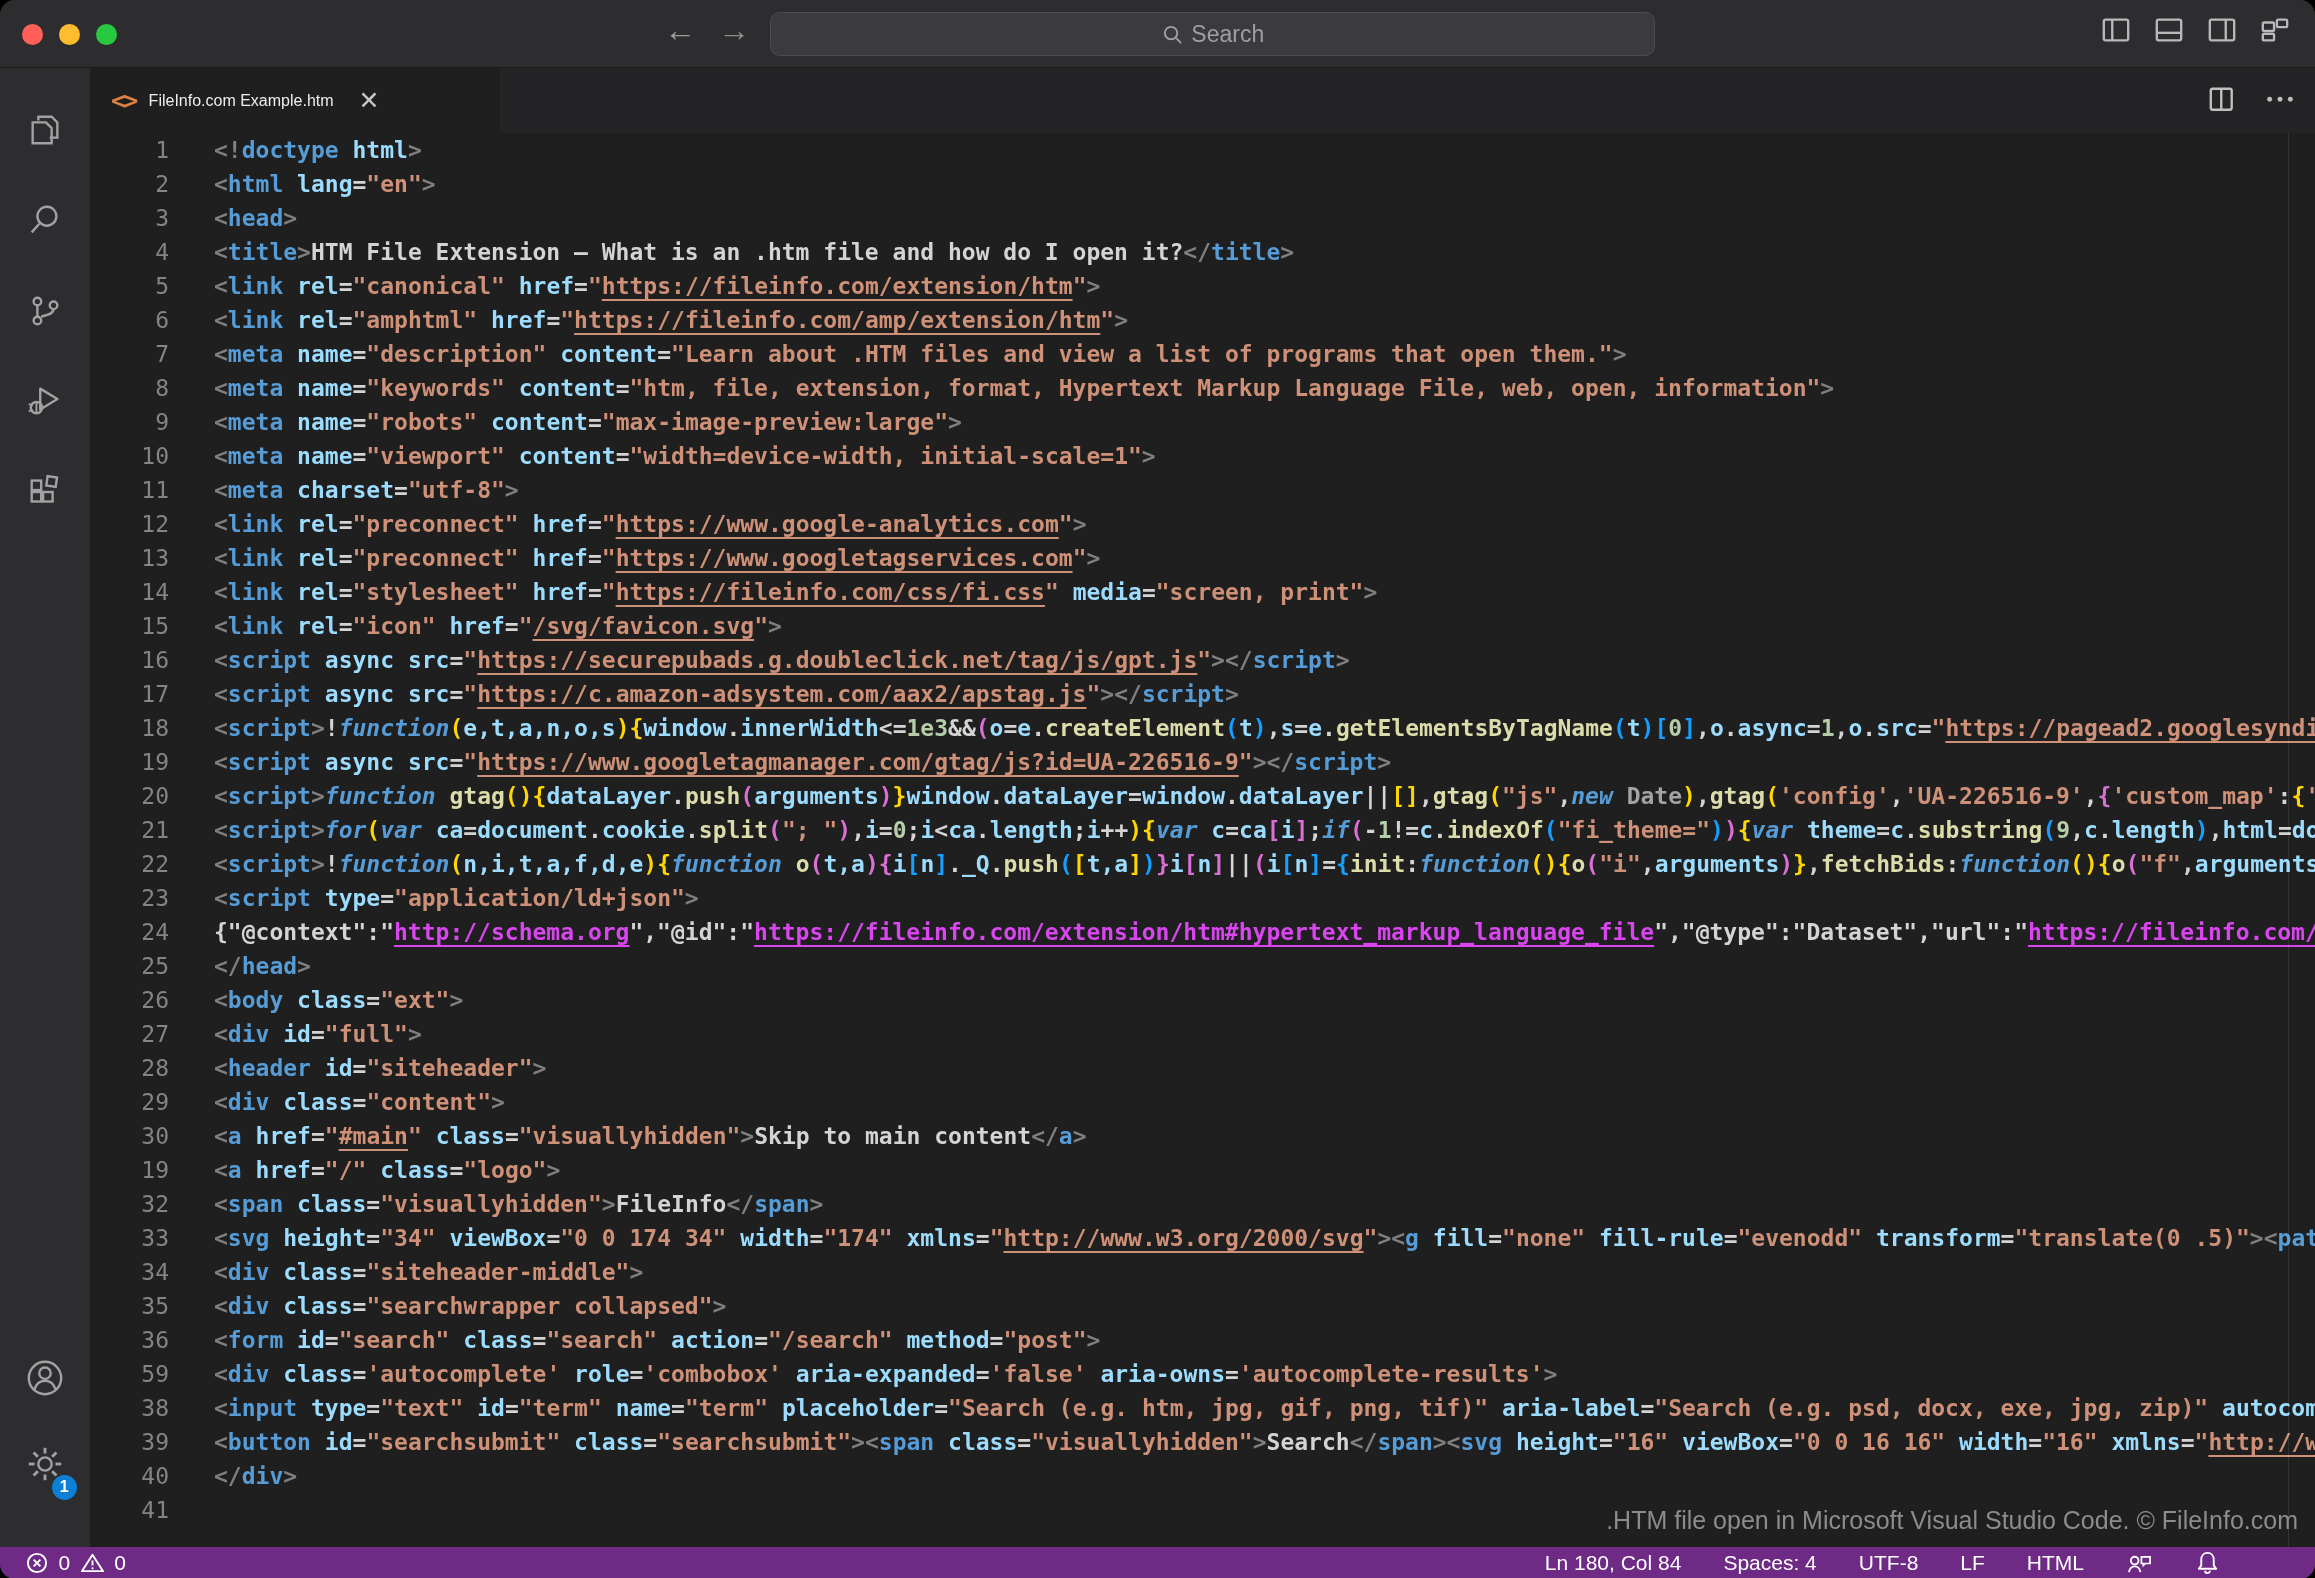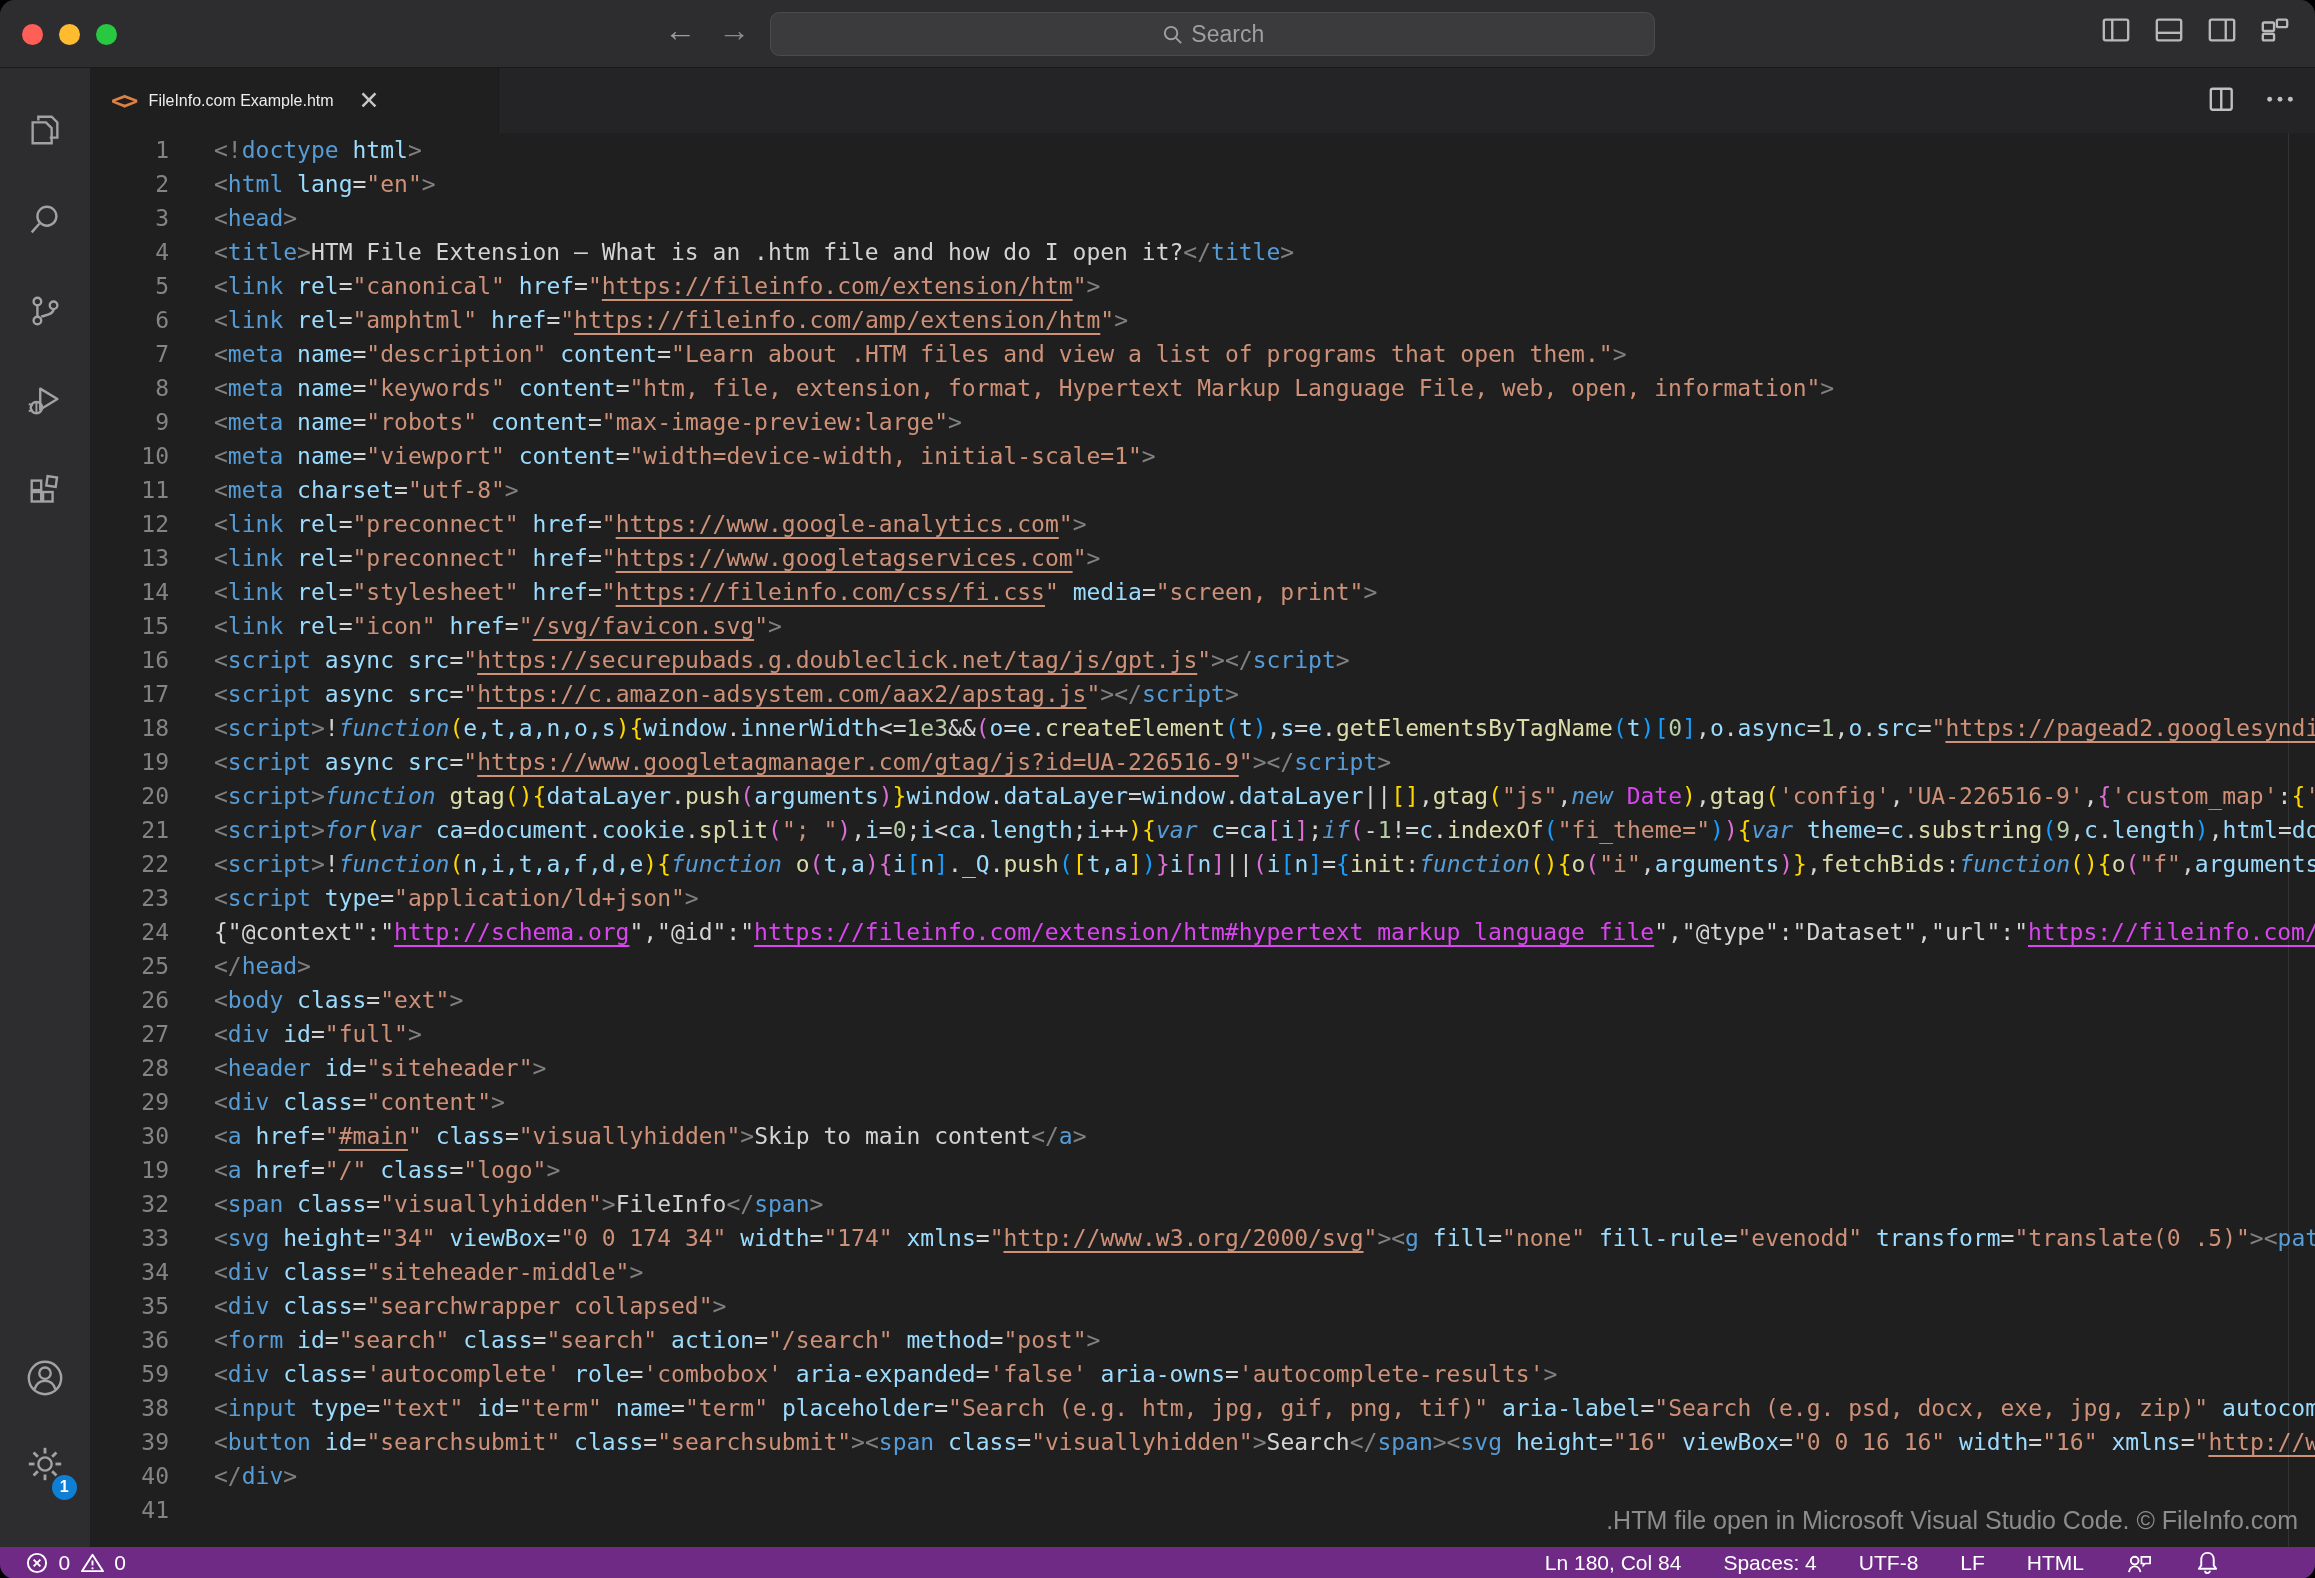--- a/index.html
+++ b/index.html
@@ -48,27 +48,27 @@
                  align-items:center; gap:28.5px; color:#c0c0c0; }
 
   
   .editor { position:absolute; left:90px; top:133px; right:0; bottom:32px;
             background:#1f1f20; overflow:hidden; }
   .gutter { position:absolute; left:0; top:0; width:79px; }
   .gutter .ln { height:34px; line-height:34px; text-align:right;
                 font-family:"DejaVu Sans Mono", monospace; font-size:23px; color:#848484; }
   .code { position:absolute; left:124px; top:0; right:0; overflow:hidden; }
   .code .row { height:34px; line-height:34px; white-space:pre;
-               font-family:"DejaVu Sans Mono", monospace; font-size:23px; }
+               font-family:"DejaVu Sans Mono", monospace; font-size:23px;font-weight:bold; }
   .c-g{color:#808080} .c-t{color:#569cd6} .c-a{color:#9cdcfe} .c-s{color:#ce9178}
   .c-u{color:#ce9178; text-decoration:underline; text-underline-offset:4.8px;}
   .c-w{color:#d4d4d4}
   .c-wu{color:#d946ef; text-decoration:underline; text-underline-offset:4.8px;}
   .c-k{color:#569cd6; font-style:italic}
-  .c-f{color:#dcdcaa} .c-v{color:#9cdcfe} .c-n{color:#b5cea8} .c-c{color:#d946ef}
+  .c-f{color:#dcdcaa} .c-v{color:#9cdcfe} .c-n{color:#b5cea8} .c-c{color:#a3a3a3}
   .c-b1{color:#ffd700} .c-b2{color:#da70d6} .c-b3{color:#179fff}
   .ruler-line { position:absolute; top:0; bottom:0; right:26px; width:1px; background:rgba(255,255,255,0.09); }
   .watermark { position:absolute; right:17px; top:1373px; font-size:25px; color:#8c8c8c; }
 
   
   .statusbar { position:absolute; left:0; bottom:0; width:100%; height:32px; background:#6e2a85;
                color:#ffffff; display:flex; align-items:center; font-size:21px; }
   .sb-left { display:flex; align-items:center; gap:9.5px; padding-left:25px; }
   .sb-left .icon { display:inline-flex; }
   .sb-right { margin-left:auto; display:flex; align-items:center; gap:42px; padding-right:95px; }

